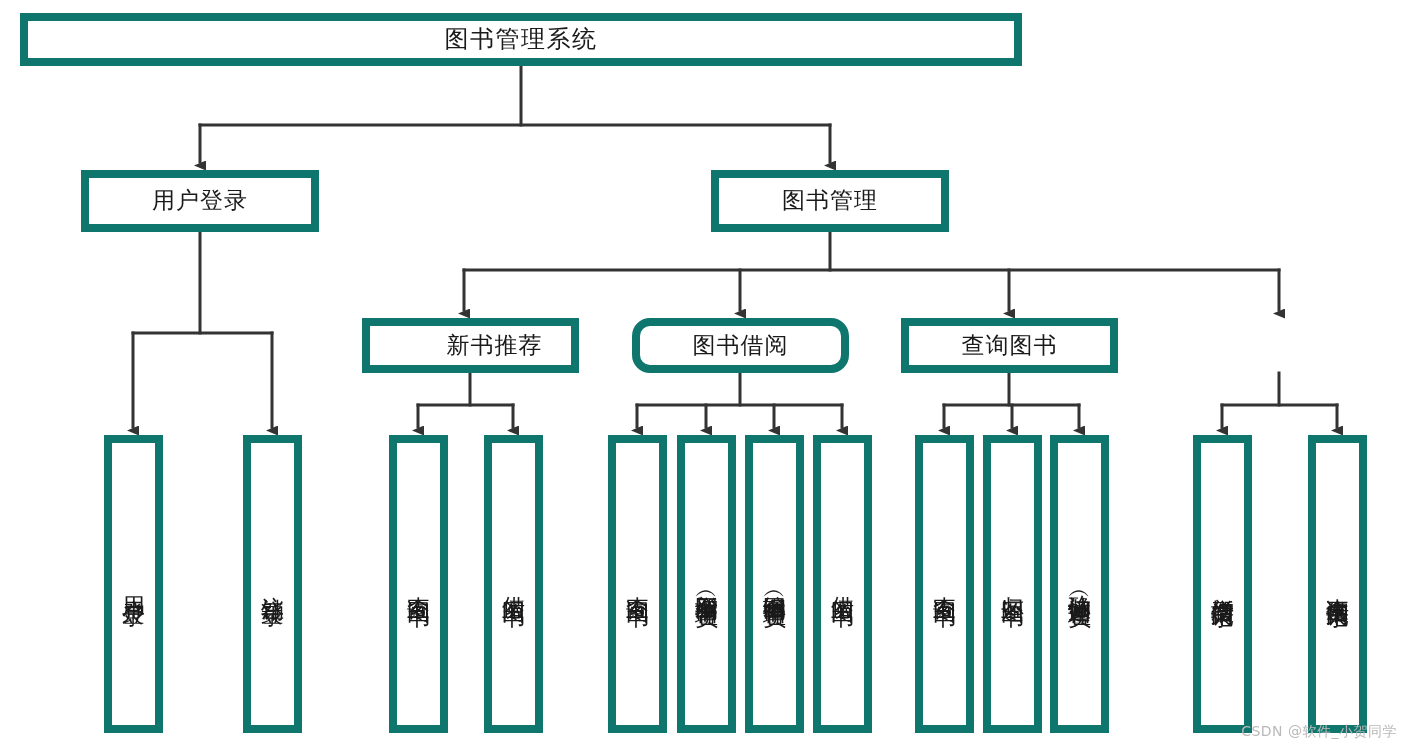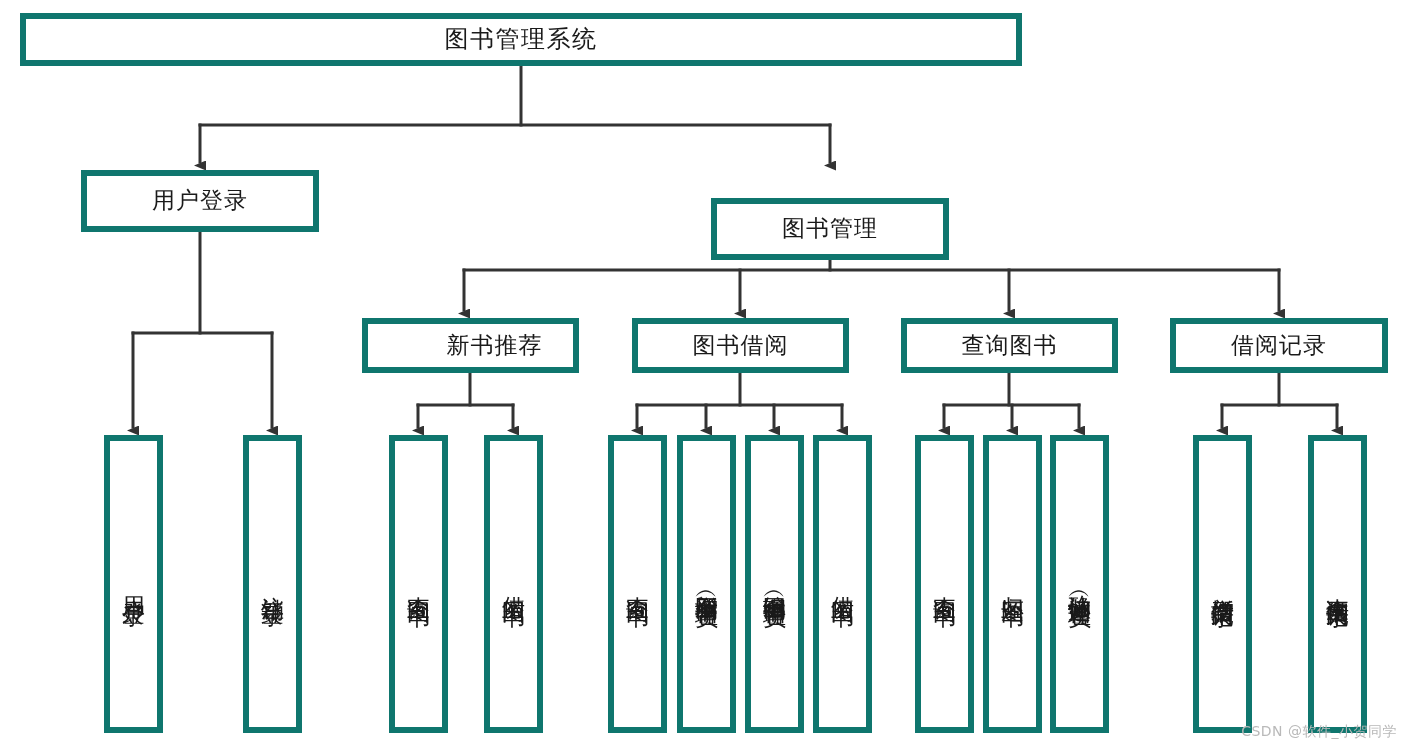--- a/index.html
+++ b/index.html
@@ -21,21 +21,21 @@
   #diagram-svg {
     position: absolute;
     left: 0;
     top: 0;
     width: 1405px;
     height: 747px;
   }
   .node {
     position: absolute;
     box-sizing: border-box;
-    border: 6px solid #0f766e;
+    border: 8px solid #0f766e;
     background: #ffffff;
     color: #1a1a1a;
     display: flex;
     align-items: center;
     justify-content: center;
     text-align: center;
     z-index: 2;
   }
   .node-label {
     display: block;
@@ -136,35 +136,32 @@
     </g>
   </svg>
 
   <div class="node horiz root" style="left:20px; top:13px; width:1002px; height:53px;">
     <span class="node-label">图书管理系统</span>
   </div>
 
   <div class="node horiz" style="left:81px; top:170px; width:238px; height:62px;">
     <span class="node-label">用户登录</span>
   </div>
-  <div class="node horiz" style="left:711px; top:170px; width:238px; height:62px;margin-top:28px;">
+  <div class="node horiz" style="left:711px; top:170px; width:238px; height:62px;">
     <span class="node-label">图书管理</span>
   </div>
 
   <div class="node horiz" style="left:362px; top:318px; width:217px; height:55px;padding-left:48px;">
     <span class="node-label">新书推荐</span>
   </div>
-  <div class="node horiz" style="left:632px; top:318px; width:217px; height:55px;">
+  <div class="node horiz" style="left:632px; top:318px; width:217px; height:55px;border-radius:18px;">
     <span class="node-label">图书借阅</span>
   </div>
   <div class="node horiz" style="left:901px; top:318px; width:217px; height:55px;">
     <span class="node-label">查询图书</span>
-  </div>
-  <div class="node horiz" style="left:1170px; top:318px; width:218px; height:55px;">
-    <span class="node-label">借阅记录</span>
   </div>
 
   <div class="node vert" style="left:104px; top:435px; width:59px; height:298px;">
     <span class="node-label">用户登录</span>
   </div>
   <div class="node vert" style="left:243px; top:435px; width:59px; height:298px;">
     <span class="node-label">注销登录</span>
   </div>
 
   <div class="node vert" style="left:389px; top:435px; width:59px; height:298px;">

